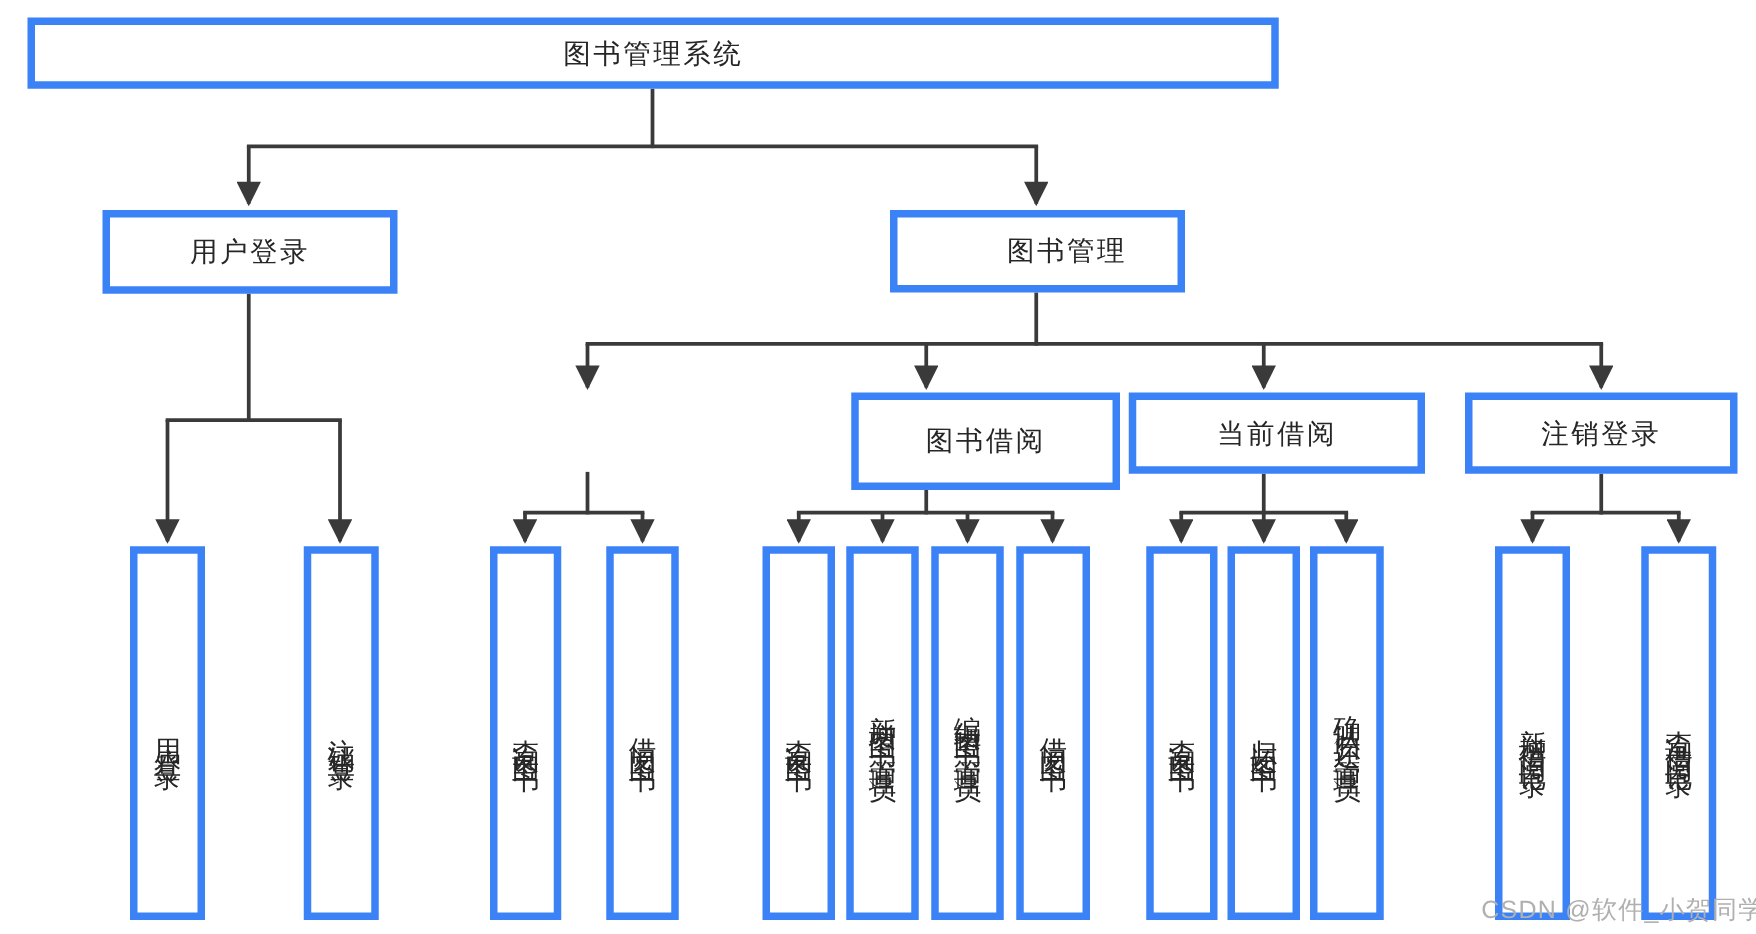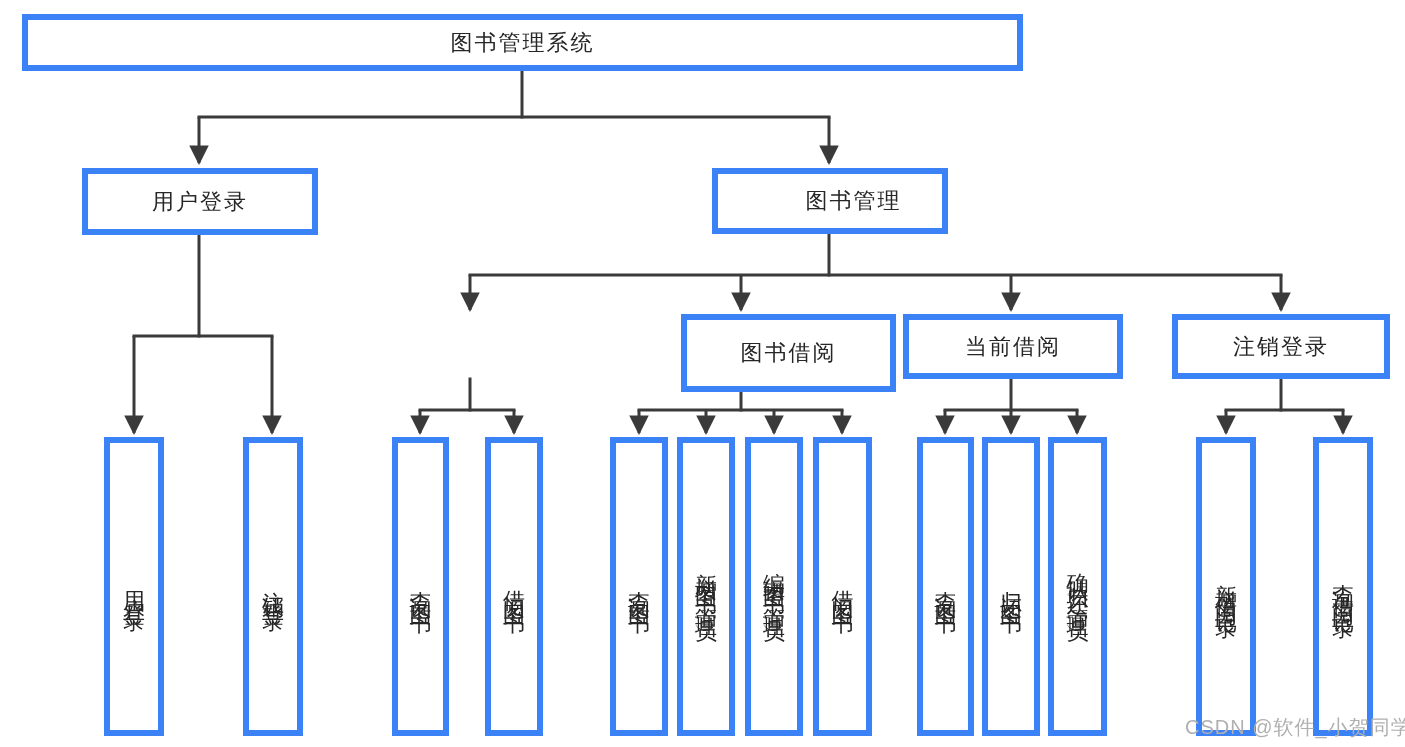--- a/index.html
+++ b/index.html
@@ -117,21 +117,21 @@
   <div class="node" style="left:82px; top:168px; width:236px; height:67px;">
     <span class="h-label">用户登录</span>
   </div>
   <div class="node" style="left:712px; top:168px; width:236px; height:66px;padding-left:47px;">
     <span class="h-label">图书管理</span>
   </div>
 
   <div class="node" style="left:634px; top:314px; width:215px; height:78px;margin-left:47px;">
     <span class="h-label">图书借阅</span>
   </div>
-  <div class="node" style="left:903px; top:314px; width:220px; height:65px;">
+  <div class="node" style="left:903px; top:314px; width:237px; height:65px;">
     <span class="h-label">当前借阅</span>
   </div>
   <div class="node" style="left:1172px; top:314px; width:218px; height:65px;">
     <span class="h-label">注销登录</span>
   </div>
 
   <div class="node leaf" style="left:104px; width:60px;">
     <span class="v-label">用户登录</span>
   </div>
   <div class="node leaf" style="left:243px; width:60px;">

